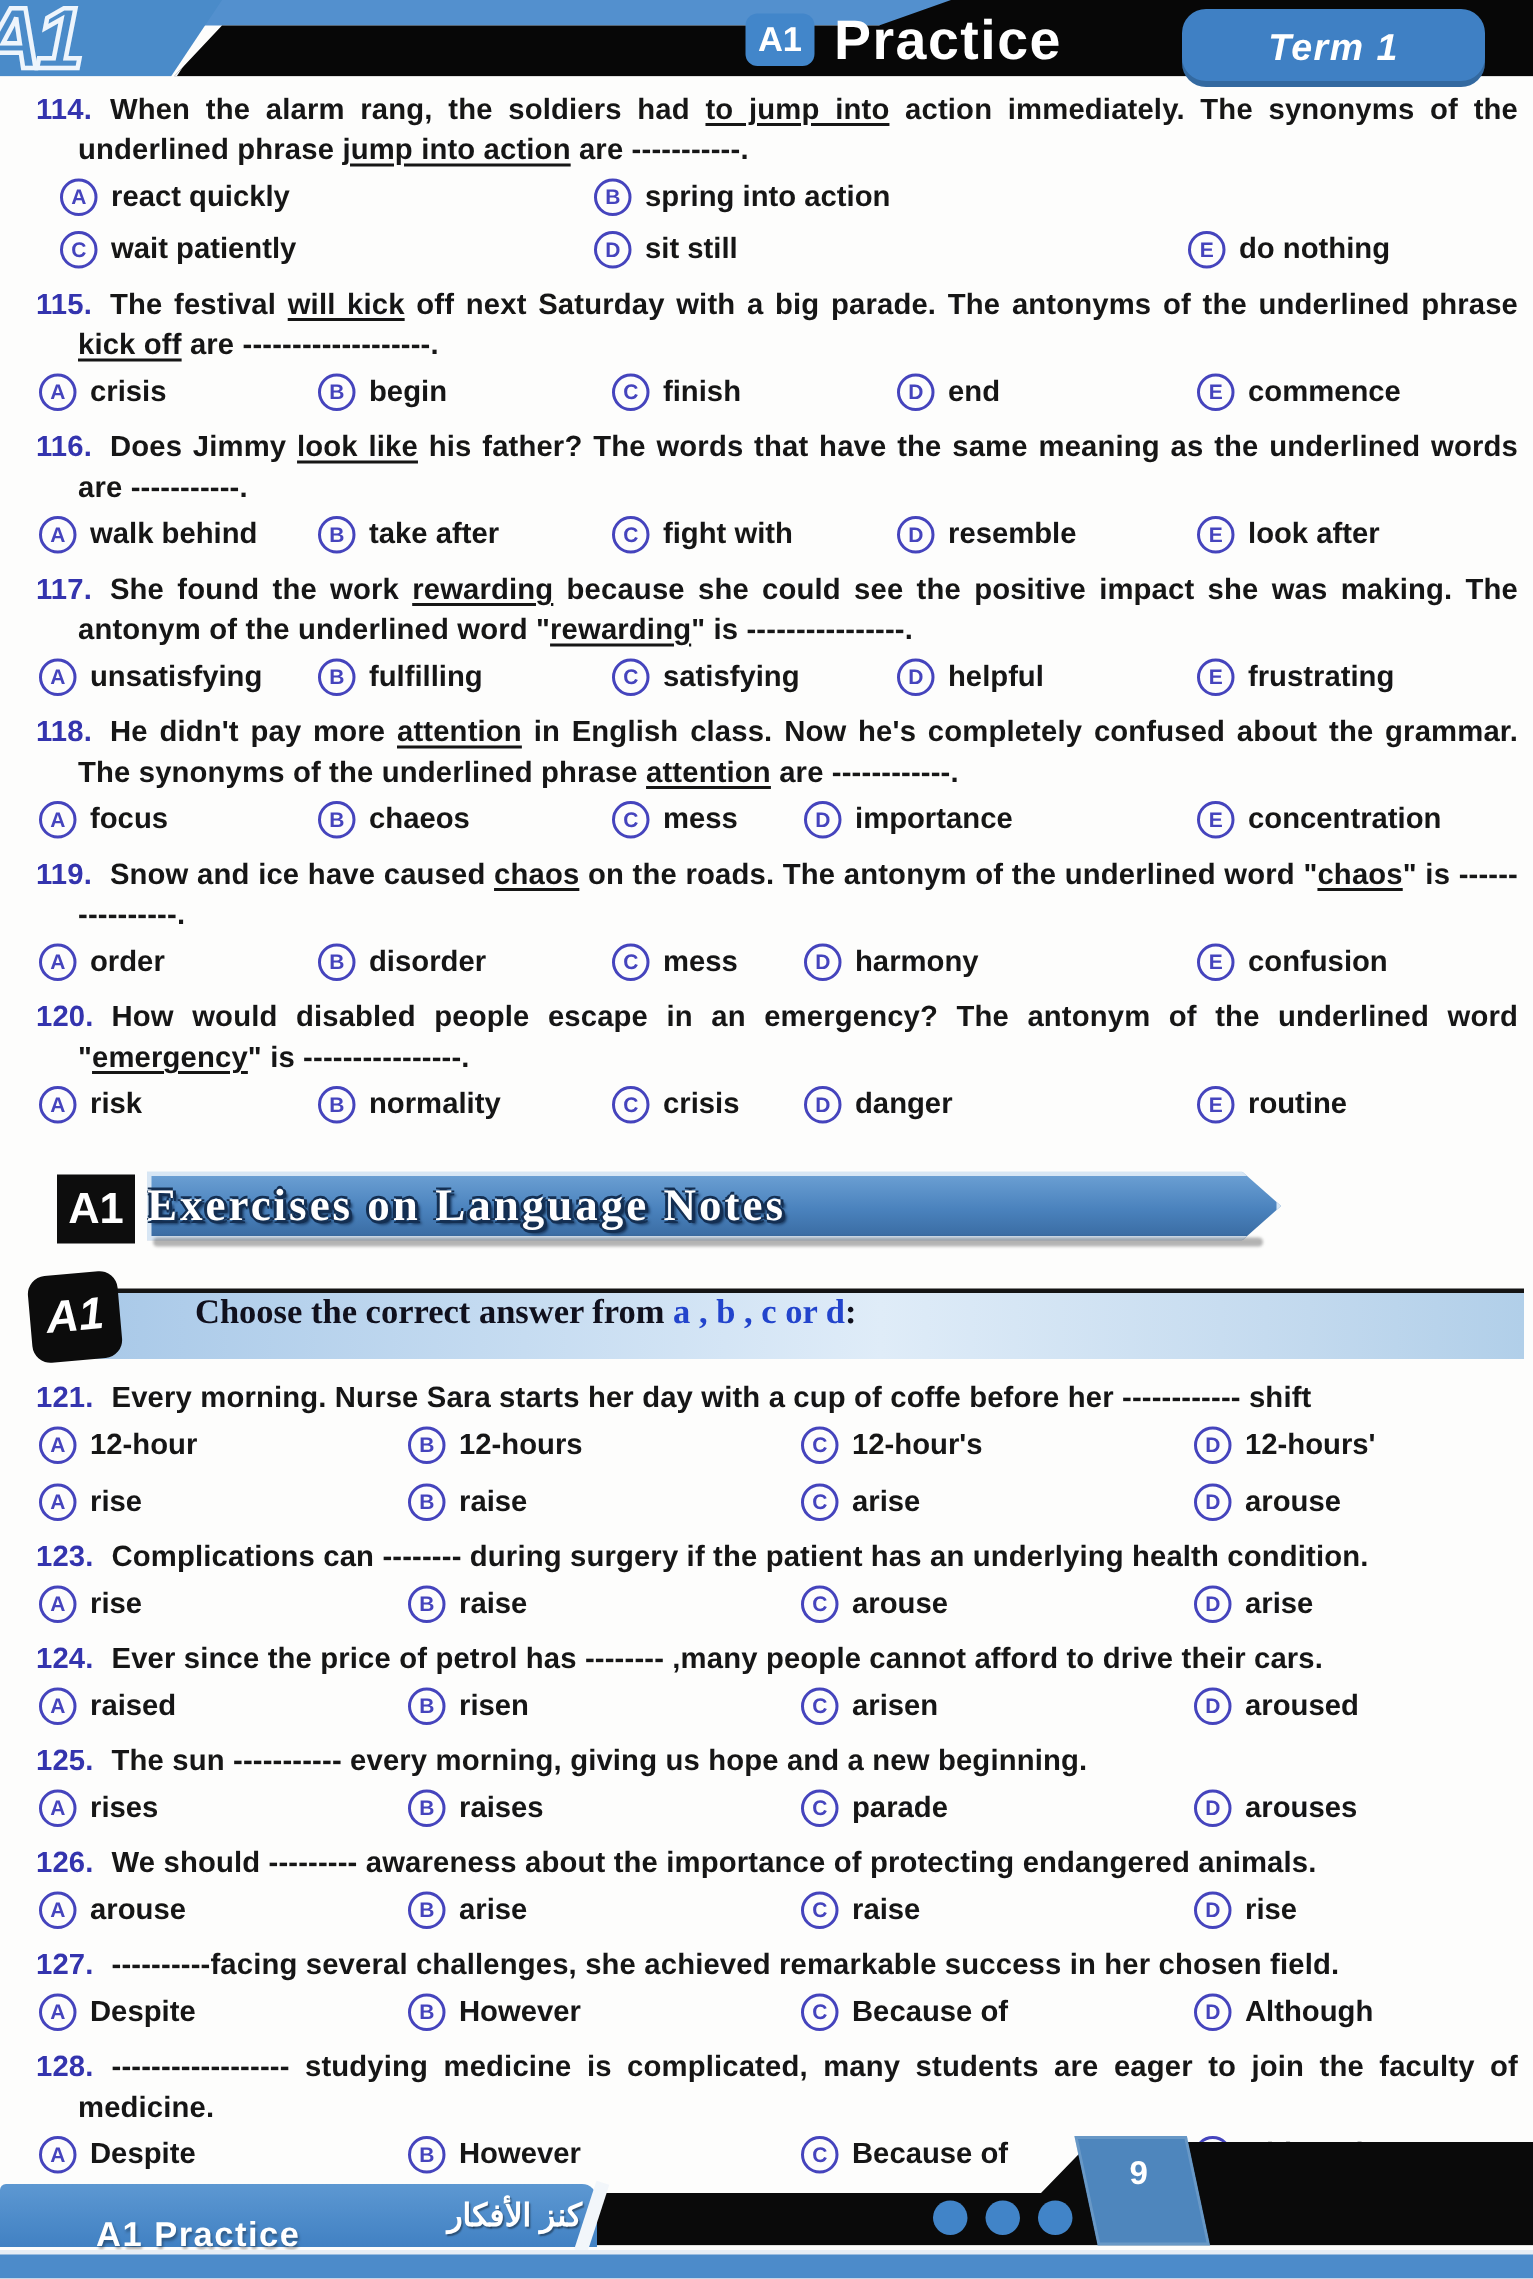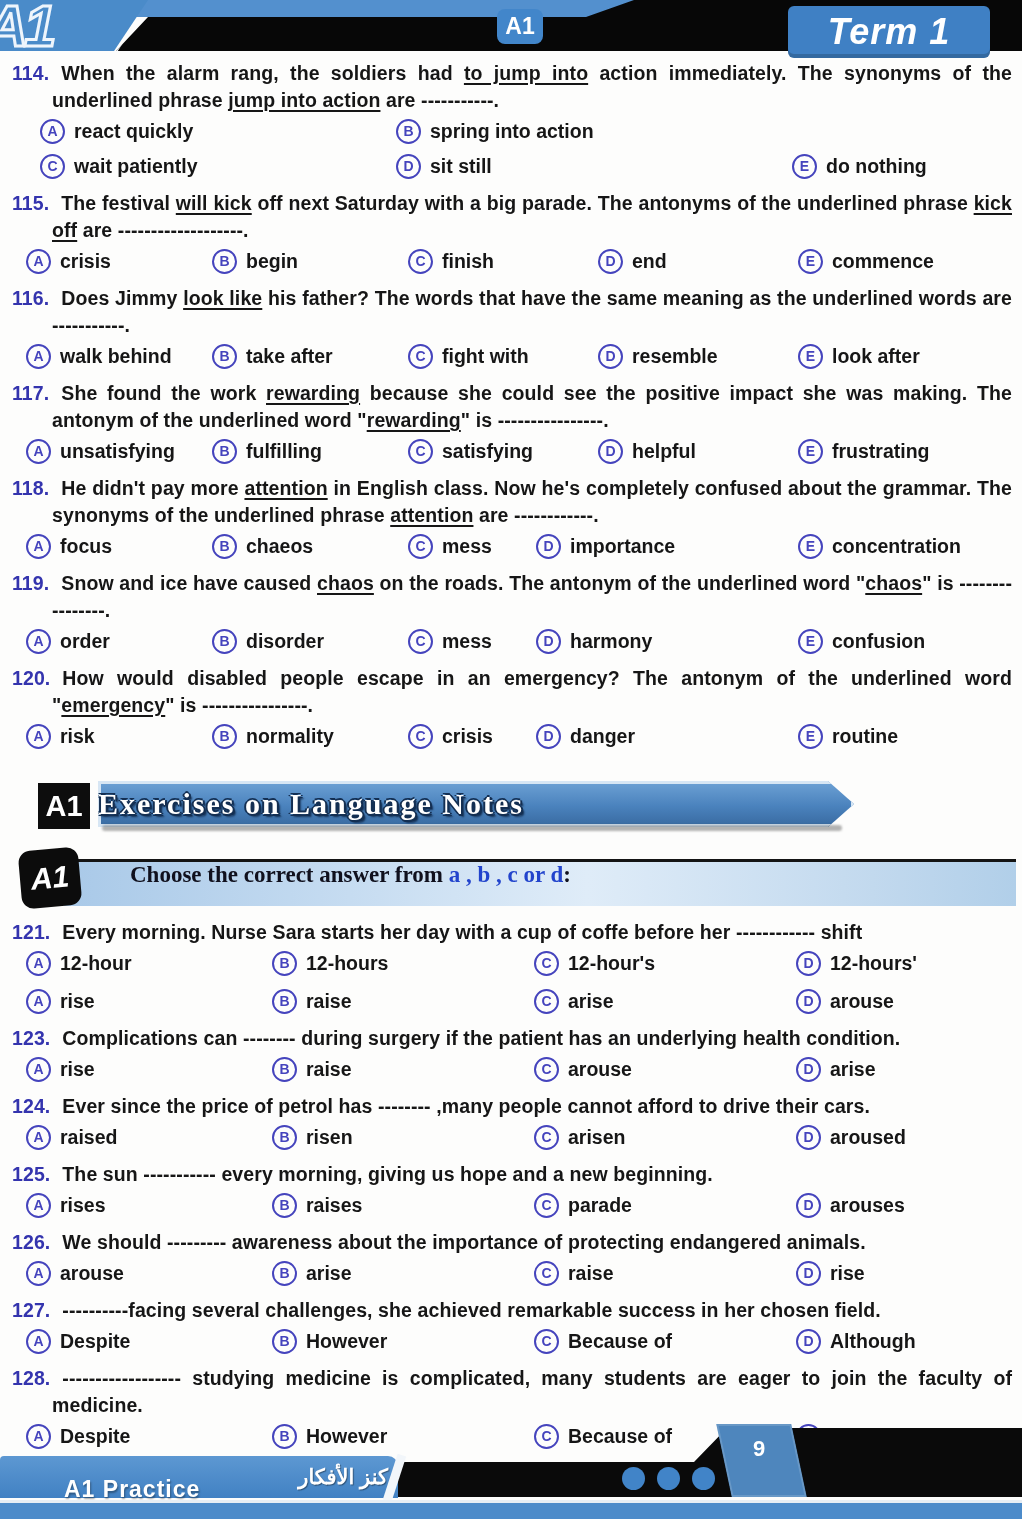--- a/index.html
+++ b/index.html
@@ -24,29 +24,29 @@
     color:#4a8bc9;-webkit-text-stroke:3px #eef5fc;letter-spacing:-4px;}
   .black-bar{position:absolute;top:0;left:86px;width:936px;height:51px;background:#070707;
     clip-path:polygon(62px 17px,500px 17px,548px 0,936px 0,936px 51px,30px 51px);}
   .slash{position:absolute;top:12px;width:5px;height:42px;background:#f4f8fc;transform:rotate(33deg);}
   .slash.s1{left:24px;}
   .slash.s2{left:38px;}
   .hdr-badge{position:absolute;top:9px;left:497px;width:46px;height:35px;background:#4286ca;
     border-radius:8px;color:#fff;font-size:23px;display:flex;align-items:center;justify-content:center;}
   .hdr-title{position:absolute;top:6px;left:556px;color:#fff;font-size:37px;letter-spacing:1px;}
   .term-box{position:absolute;top:6px;left:788px;width:202px;height:52px;background:#3f80c4;
-    border-radius:6px;color:#fff;font-size:36px;font-style:italic;display:flex;align-items:center;
+    border-radius:16px;color:#fff;font-size:25px;font-style:italic;display:flex;align-items:center;
     justify-content:center;box-shadow:inset 0 -4px 0 rgba(0,0,0,.18);letter-spacing:1px;}
 
   
   main{position:absolute;top:56px;left:0;width:1022px;padding:4px 10px 0 12px;box-sizing:border-box;}
   .q{margin-bottom:9px;}
   .qline{margin:0;padding-left:40px;text-indent:-40px;text-align:justify;
     font-size:19.5px;line-height:27px;letter-spacing:.1px;}
-  .qnum{color:#3434ae;margin-right:12px;}
+  .qnum{color:#3434ae;margin-right:12px;margin-left:12px;}
   .u{text-decoration:underline;text-decoration-thickness:2px;text-underline-offset:3px;}
   .opts{display:grid;margin-top:3px;padding-left:14px;align-items:center;}
   .opts.five {grid-template-columns:186px 196px 190px 200px 1fr;}
   .opts.fiveb{grid-template-columns:186px 196px 128px 262px 1fr;}
   .opts.four {grid-template-columns:246px 262px 262px 1fr;}
   .opts.q114a{grid-template-columns:356px 1fr;padding-left:28px;margin-bottom:6px;}
   .opts.q114b{grid-template-columns:356px 396px 1fr;padding-left:28px;}
   .opt{display:flex;align-items:center;font-size:19.5px;line-height:29px;white-space:nowrap;}
   .circ{flex:0 0 auto;width:21px;height:21px;margin-right:9px;border:2px solid #4544bd;border-radius:50%;
     color:#4544bd;font-size:14px;font-style:normal;display:flex;align-items:center;justify-content:center;}
@@ -107,20 +107,21 @@
   <header class="topbar">
     <div class="top-strip"></div>
     <div class="corner-box">
       <span class="a1big">A1</span>
     </div>
     <div class="black-bar">
       <span class="slash s1"></span>
       <span class="slash s2"></span>
     </div>
     <span class="hdr-badge">A1</span>
+    <span class="hdr-title">Practice</span>
     <div class="term-box">Term 1</div>
   </header>
 
   <main>
 
     <section id="block1">
         <div class="q">
           <p class="qline"><span class="qnum">114.</span><span class="qtext"><span>When the alarm rang, the soldiers had </span><span class="u">to jump into</span><span> action immediately. The synonyms of the underlined phrase </span><span class="u">jump into action</span><span> are -----------.</span></span></p>
           <div class="opts q114a">
             <span class="opt">

